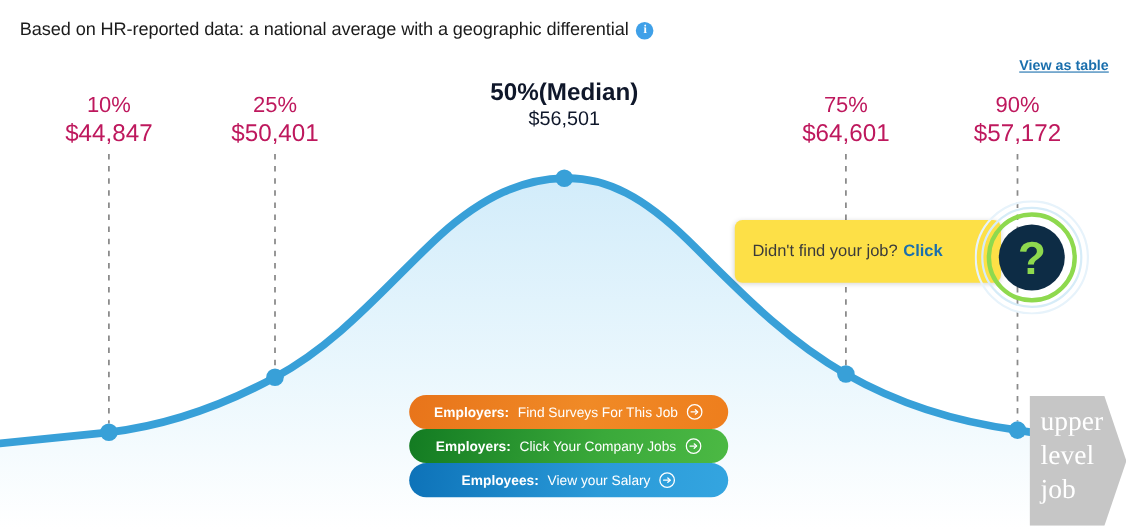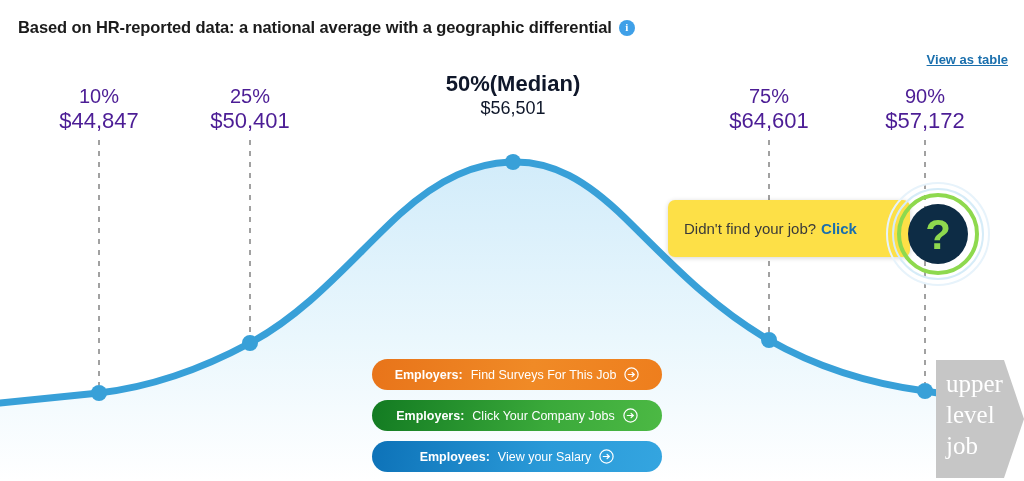--- a/index.html
+++ b/index.html
@@ -24,21 +24,21 @@
     position: absolute;
     left: 18px;
     top: 18px;
     display: flex;
     align-items: center;
     gap: 7px;
     white-space: nowrap;
   }
   .header-title {
     font-size: 16.5px;
-    font-weight: bold;
+    font-weight: normal;
     color: #1b1b1b;
     letter-spacing: -0.1px;
   }
   .info-icon {
     width: 16px;
     height: 16px;
     border-radius: 50%;
     background: #3fa0e8;
     color: #ffffff;
     font-size: 11px;
@@ -74,21 +74,21 @@
   }
   .chart svg {
     display: block;
   }
 
   
   .pct-label {
     position: absolute;
     text-align: center;
     transform: translateX(-50%);
-    color: #4c1d95;
+    color: #be185d;
     line-height: 1.22;
     white-space: nowrap;
   }
   .pct-label .pct {
     font-size: 20px;
     font-weight: normal;
   }
   .pct-label .amt {
     font-size: 22px;
     font-weight: normal;
@@ -106,21 +106,20 @@
   }
 
   
   .cta-stack {
     position: absolute;
     left: 372px;
     top: 359px;
     width: 290px;
     display: flex;
     flex-direction: column;
-    gap: 10px;
   }
   .cta {
     position: relative;
     height: 31px;
     border-radius: 16px;
     display: flex;
     align-items: center;
     justify-content: center;
     gap: 8px;
     color: #ffffff;

